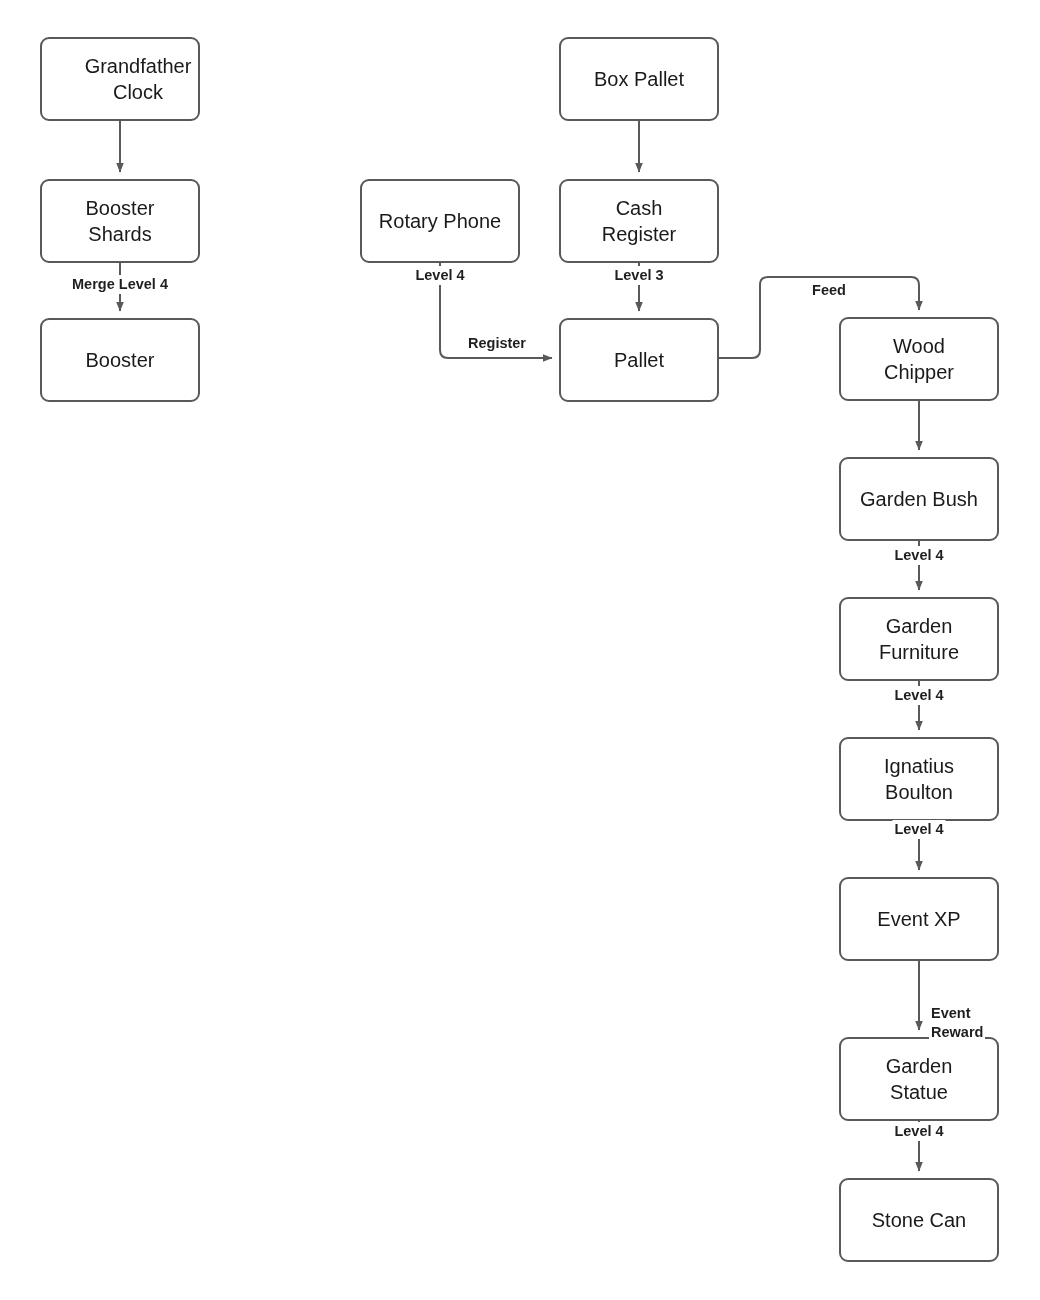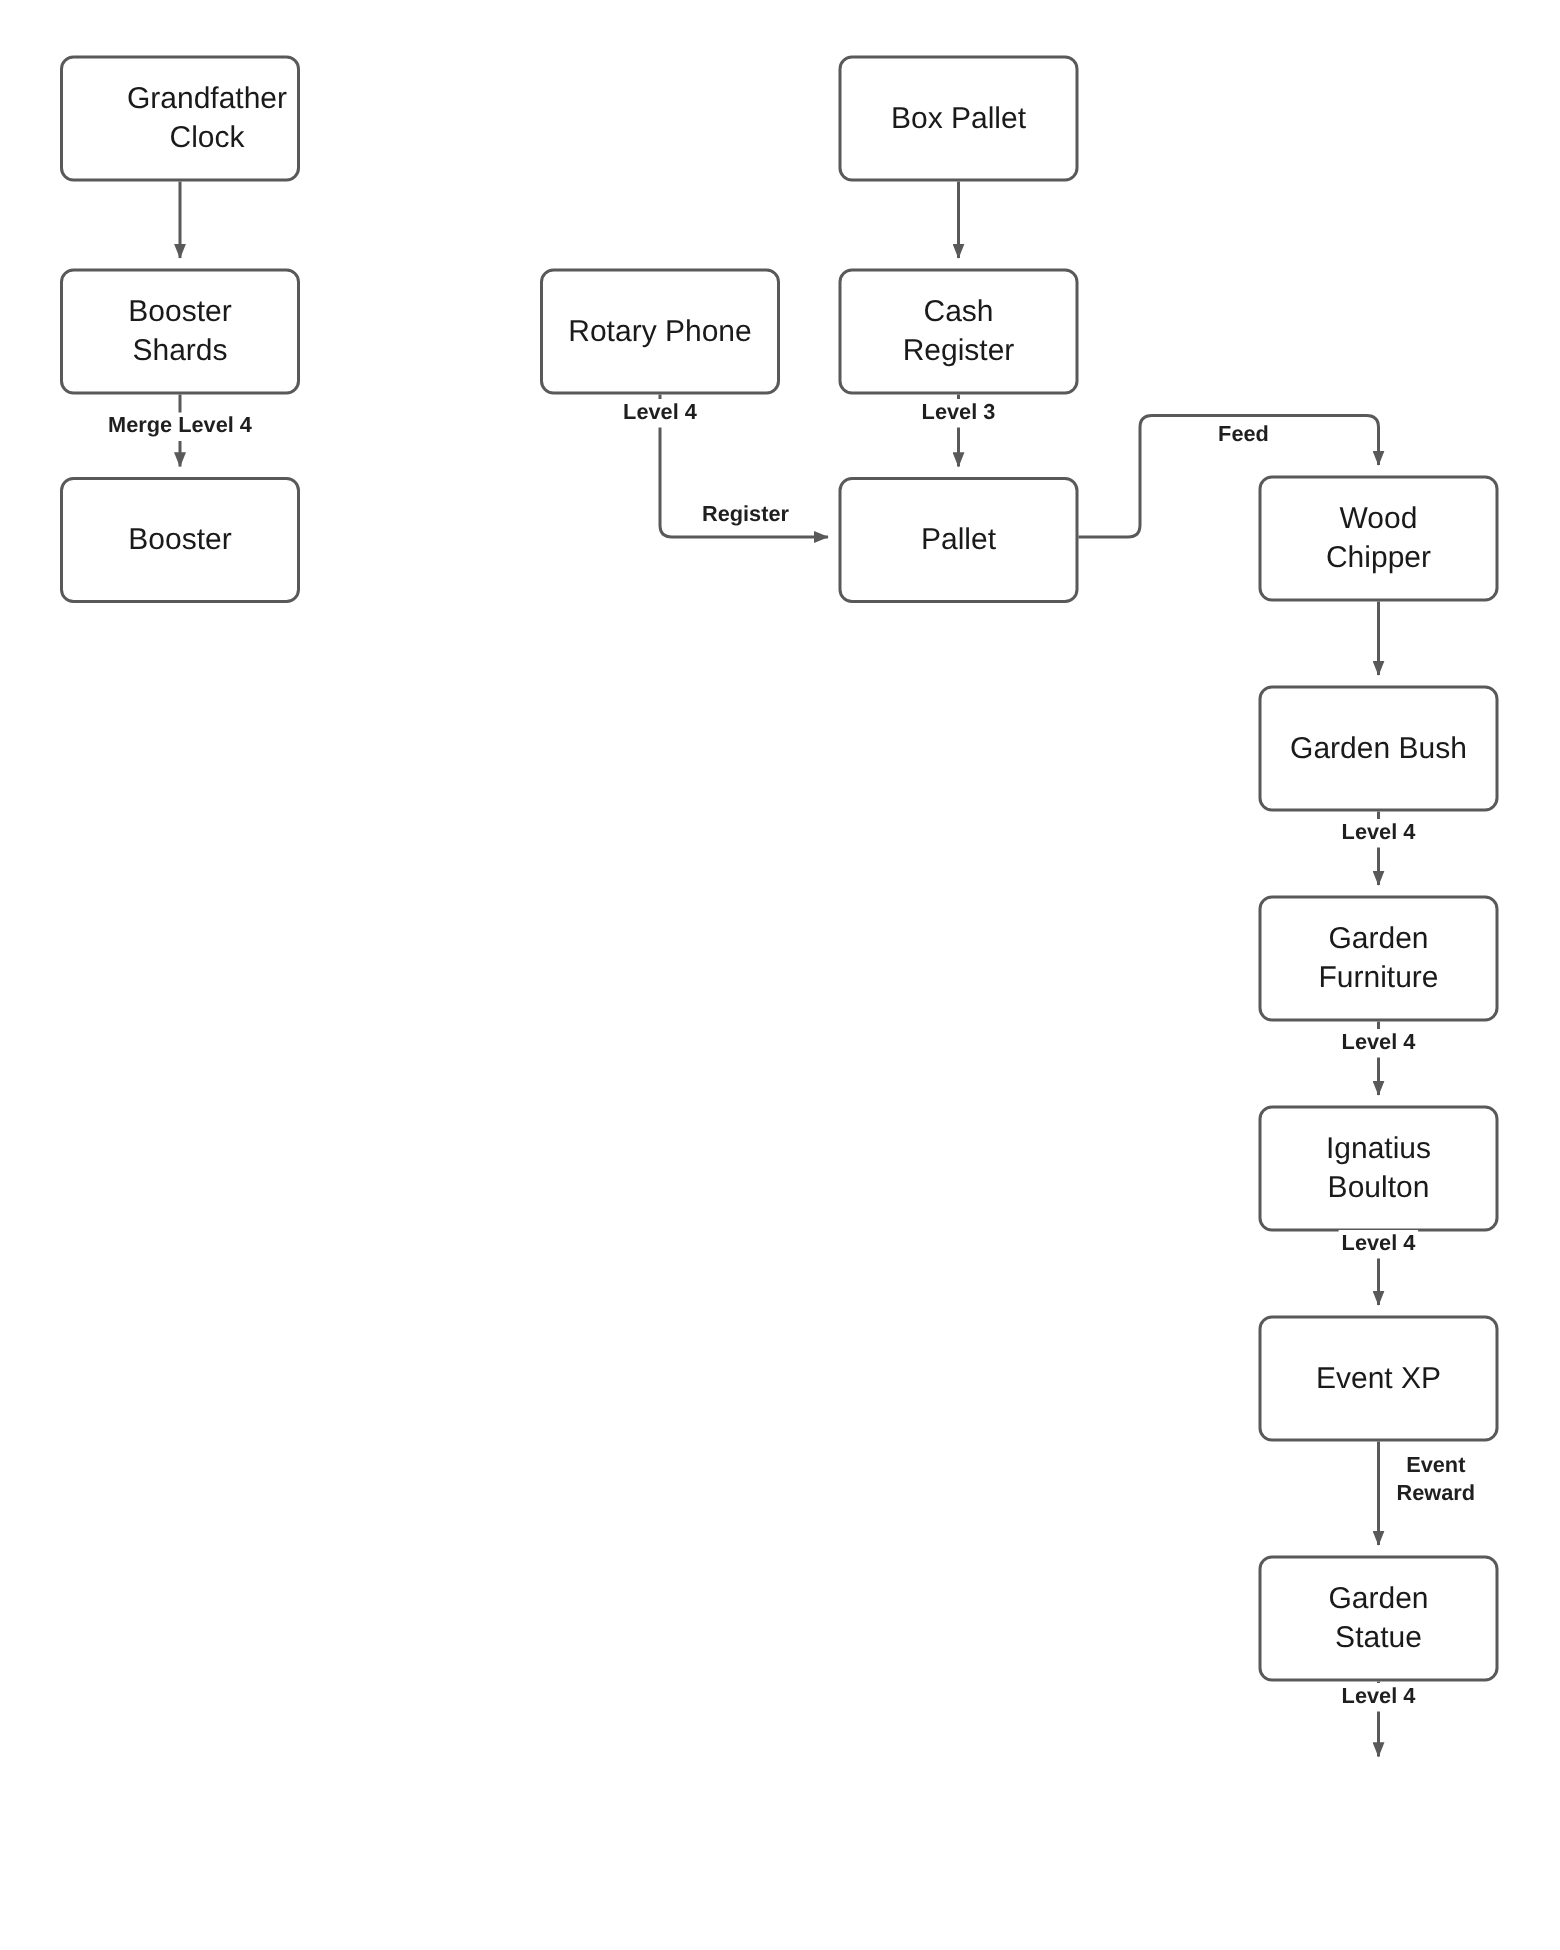--- a/index.html
+++ b/index.html
@@ -52,21 +52,22 @@
     line-height: 1.28;
     white-space: pre-line;
     padding: 0 2px;
     z-index: 3;
   }
   .edge-label.center {
     text-align: center;
     transform: translateX(-50%);
   }
   .edge-label.leftalign {
-    text-align: center;
+    text-align: left;
+    margin-top: 36px;
   }
 </style>
 </head>
 <body>
 
 <div id="diagram-canvas" style="background: rgb(255, 255, 255);">
 
   <svg id="edge-layer" viewBox="0 0 1040 1300" width="1040" height="1300" xmlns="http://www.w3.org/2000/svg">
     <defs>
       <marker id="arrowhead" markerWidth="10" markerHeight="8" refX="9.5" refY="4" orient="auto" markerUnits="userSpaceOnUse">
@@ -112,20 +113,21 @@
   <div class="node" style="left: 839px; top: 317px; width: 160px; height: 84px; border-color: rgb(89, 89, 89); background: rgb(255, 255, 255); color: rgb(26, 26, 26);">Wood
 Chipper</div>
   <div class="node" style="left: 839px; top: 457px; width: 160px; height: 84px; border-color: rgb(89, 89, 89); background: rgb(255, 255, 255); color: rgb(26, 26, 26); text-align: right;">Garden Bush</div>
   <div class="node" style="left: 839px; top: 597px; width: 160px; height: 84px; border-color: rgb(89, 89, 89); background: rgb(255, 255, 255); color: rgb(26, 26, 26);">Garden
 Furniture</div>
   <div class="node" style="left: 839px; top: 737px; width: 160px; height: 84px; border-color: rgb(89, 89, 89); background: rgb(255, 255, 255); color: rgb(26, 26, 26);">Ignatius
 Boulton</div>
   <div class="node" style="left: 839px; top: 877px; width: 160px; height: 84px; border-color: rgb(89, 89, 89); background: rgb(255, 255, 255); color: rgb(26, 26, 26);">Event XP</div>
   <div class="node" style="left: 839px; top: 1037px; width: 160px; height: 84px; border-color: rgb(89, 89, 89); background: rgb(255, 255, 255); color: rgb(26, 26, 26);">Garden
 Statue</div>
+  <div class="node" style="left: 839px; top: 1178px; width: 160px; height: 84px; border-color: rgb(89, 89, 89); background: rgb(255, 255, 255); color: rgb(26, 26, 26);">Stone Can</div>
 
   <div class="edge-label center" style="left: 120px; top: 275px; color: rgb(31, 31, 31); background: rgb(255, 255, 255);">Merge Level 4</div>
   <div class="edge-label center" style="left: 639px; top: 266px; color: rgb(31, 31, 31); background: rgb(255, 255, 255);">Level 3</div>
   <div class="edge-label center" style="left: 440px; top: 266px; color: rgb(31, 31, 31); background: rgb(255, 255, 255);">Level 4</div>
   <div class="edge-label center" style="left: 497px; top: 334px; color: rgb(31, 31, 31); background: rgb(255, 255, 255);">Register</div>
   <div class="edge-label center" style="left: 829px; top: 281px; color: rgb(31, 31, 31); background: rgb(255, 255, 255);">Feed</div>
   <div class="edge-label center" style="left: 919px; top: 546px; color: rgb(31, 31, 31); background: rgb(255, 255, 255);">Level 4</div>
   <div class="edge-label center" style="left: 919px; top: 686px; color: rgb(31, 31, 31); background: rgb(255, 255, 255);">Level 4</div>
   <div class="edge-label center" style="left: 919px; top: 820px; color: rgb(31, 31, 31); background: rgb(255, 255, 255);">Level 4</div>
   <div class="edge-label leftalign" style="left: 929px; top: 968px; color: rgb(31, 31, 31); background: rgb(255, 255, 255);">Event

